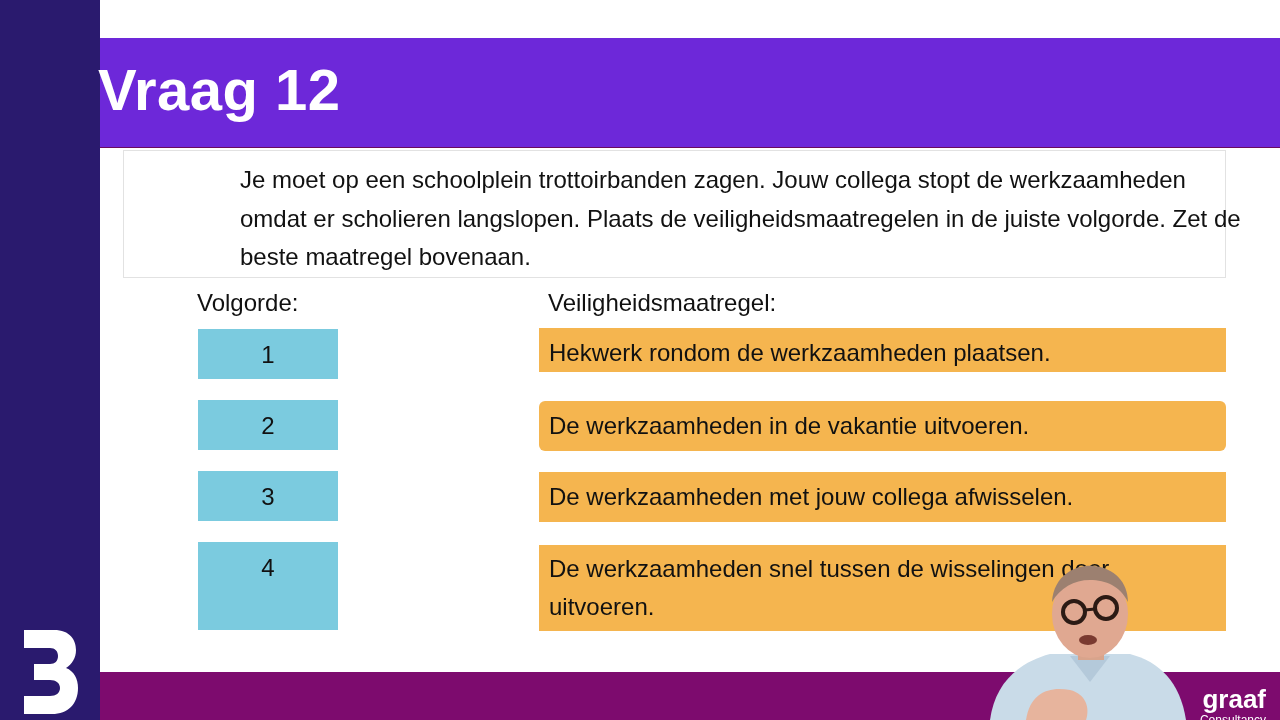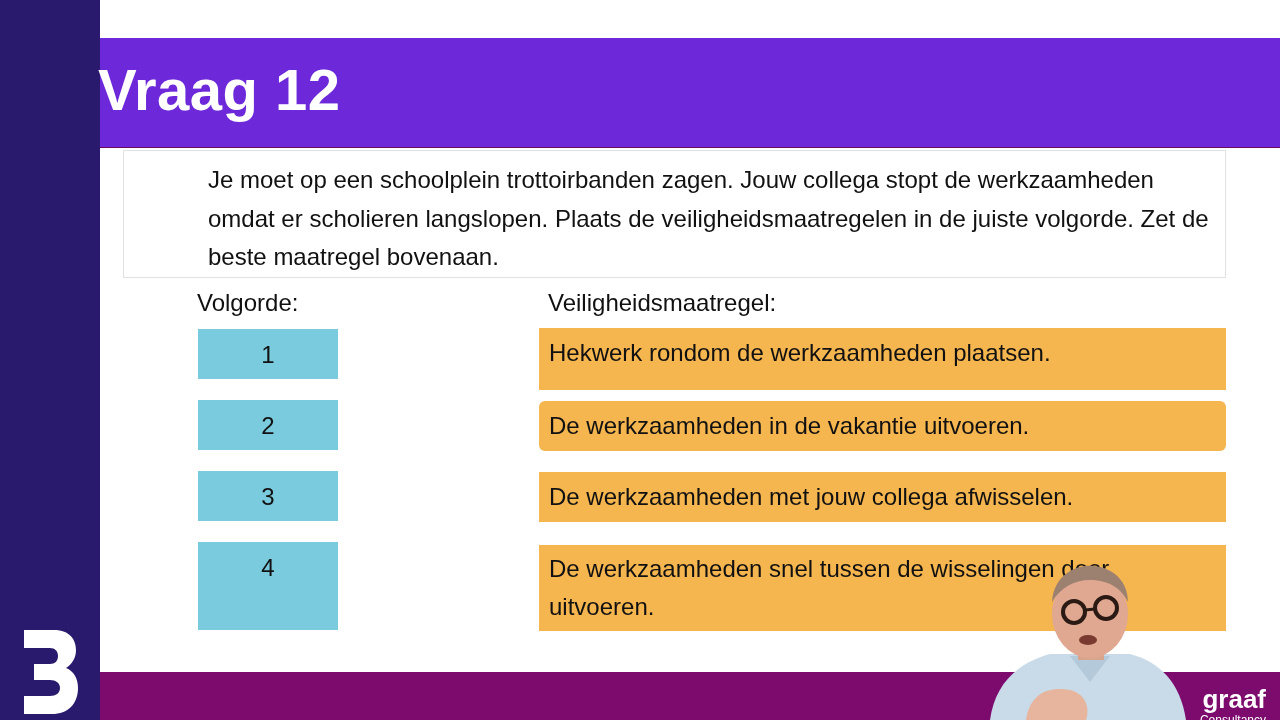--- a/index.html
+++ b/index.html
@@ -34,21 +34,21 @@
     }
     .footer-brand {
       position: absolute; right: 14px; top: 14px; text-align: right; color: #ffffff;
     }
     .footer-brand-name { font-weight: bold; font-size: 26px; line-height: 26px; display:block; }
     .footer-brand-sub { font-size: 12px; line-height: 16px; display:block; }
 
     .question-box {
       position: absolute; left: 123px; top: 150px; width: 1103px; height: 128px;
       border: 1px solid #e2e2e2; background: #ffffff;
-      padding: 10px 0 0 84px;
+      padding: 10px 0 0 116px;
     }
     .question-text {
       font-size: 24px; line-height: 38.5px; color: #111; width: 1015px;
     }
 
     .col-label {
       position: absolute; top: 289px; font-size: 24px; color: #111;
     }
     .col-label.order { left: 197px; }
     .col-label.measure { left: 548px; }
@@ -86,21 +86,21 @@
 </div>
 
 <div class="col-label order">Volgorde:</div>
 <div class="col-label measure">Veiligheidsmaatregel:</div>
 
 <div class="order-box" style="top:329px;height:50px;">1</div>
 <div class="order-box" style="top:400px;height:50px;">2</div>
 <div class="order-box" style="top:471px;height:50px;">3</div>
 <div class="order-box" style="top:542px;height:88px;">4</div>
 
-<div class="measure-box" style="top:328px;height:62px;">Hekwerk rondom de werkzaamheden plaatsen.</div>
+<div class="measure-box" style="top:328px;height:44px;">Hekwerk rondom de werkzaamheden plaatsen.</div>
 <div class="measure-box" style="top:401px;height:50px;border-radius:6px;">De werkzaamheden in de vakantie uitvoeren.</div>
 <div class="measure-box" style="top:472px;height:50px;">De werkzaamheden met jouw collega afwisselen.</div>
 <div class="measure-box" style="top:545px;height:86px;padding-top:5px;">De werkzaamheden snel tussen de wisselingen door uitvoeren.</div>
 
 <div class="footer">
   <div class="footer-brand">
     <span class="footer-brand-name">graaf</span>
     <span class="footer-brand-sub">Consultancy</span>
   </div>
 </div>

